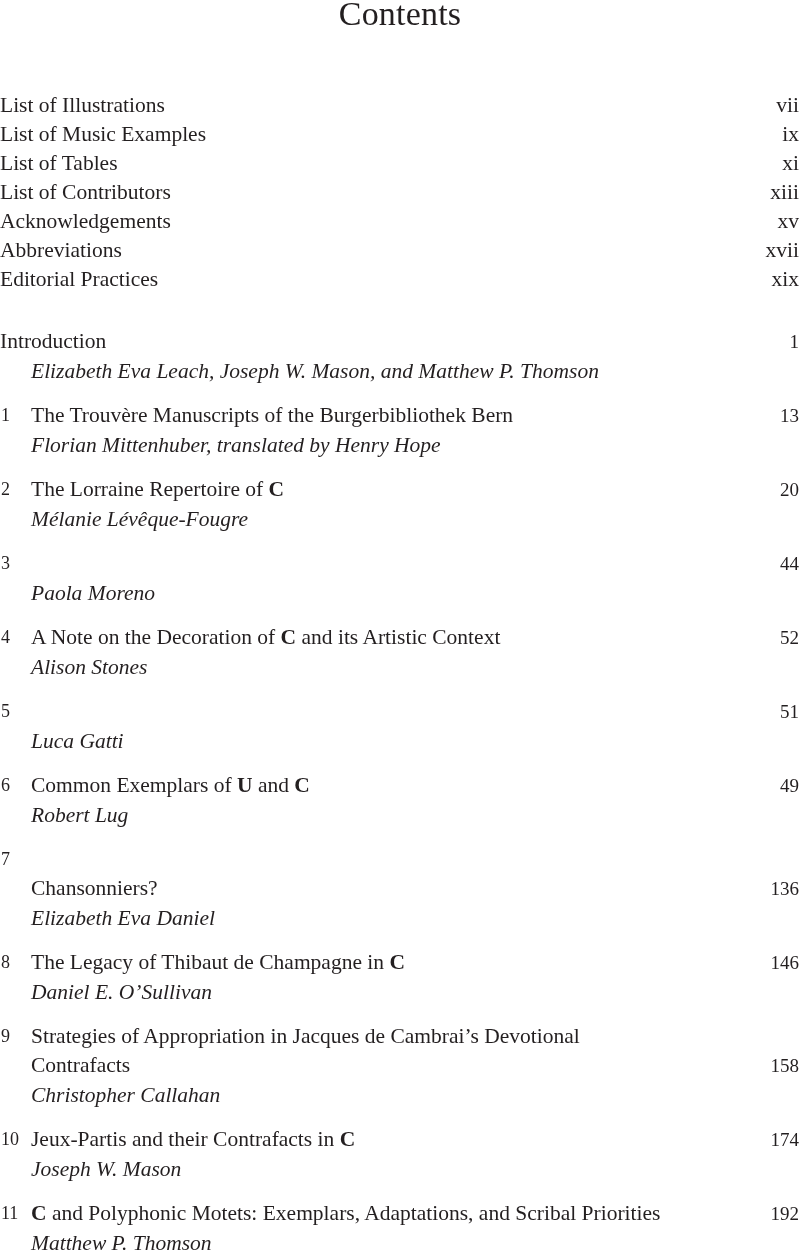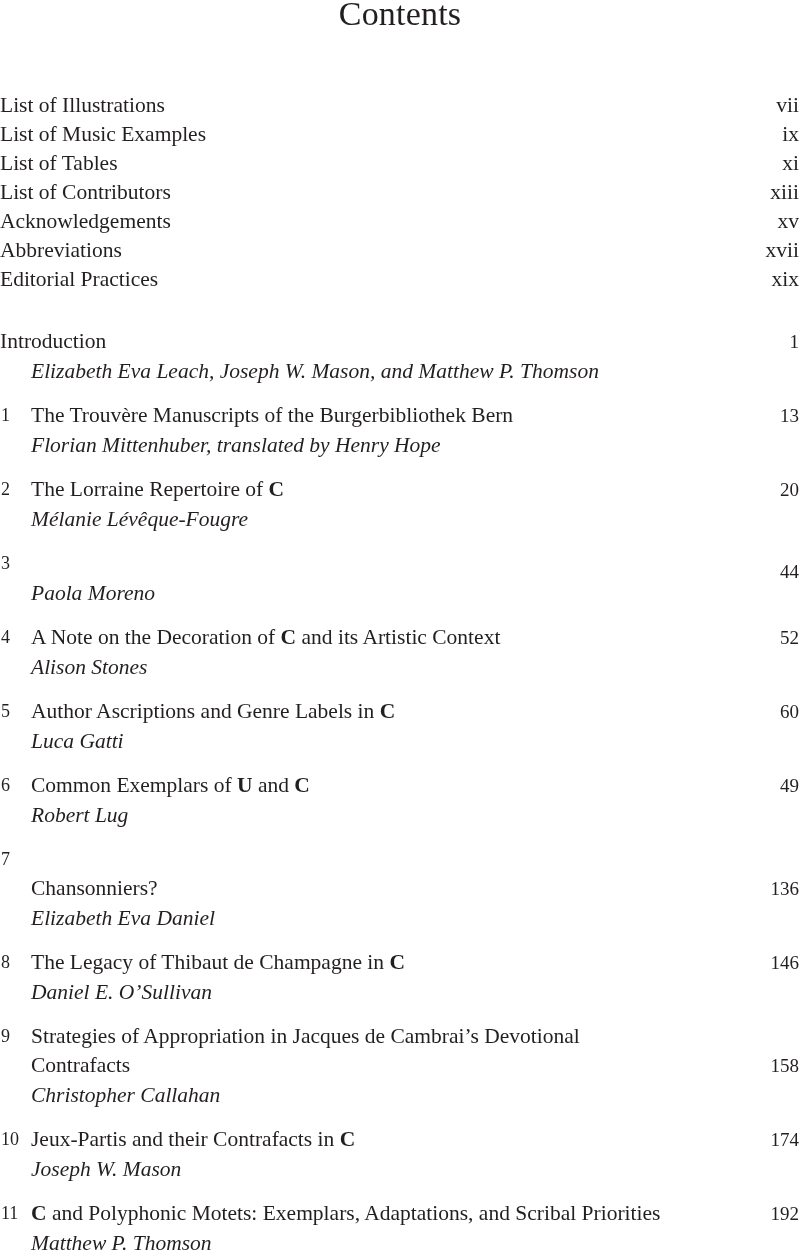--- a/index.html
+++ b/index.html
@@ -79,35 +79,34 @@
 <div class="ch" style="top:475px; height:60px">
   <span class="num">2</span>
   <span class="line" style="top:0"><span>The Lorraine Repertoire of </span><b>C</b></span>
   <span class="auth" style="top:30px">Mélanie Lévêque-Fougre</span>
   <span class="page" style="top:0">20</span>
 </div>
 
 <div class="ch" style="top:549px; height:60px">
   <span class="num">3</span>
   <span class="auth" style="top:30px">Paola Moreno</span>
-  <span class="page" style="top:8px">44</span>
+  <span class="page" style="top:0">44</span>
 </div>
 
 <div class="ch" style="top:623px; height:60px">
   <span class="num">4</span>
   <span class="line" style="top:0"><span>A Note on the Decoration of </span><b>C</b><span> and its Artistic Context</span></span>
   <span class="auth" style="top:30px">Alison Stones</span>
   <span class="page" style="top:0">52</span>
 </div>
 
 <div class="ch" style="top:697px; height:60px">
   <span class="num">5</span>
-  <span class="line" style="top:0"><span>Author Ascriptions and Genre Labels in </span><b>C</b></span>
   <span class="auth" style="top:30px">Luca Gatti</span>
-  <span class="page" style="top:0">60</span>
+  <span class="page" style="top:0">51</span>
 </div>
 
 <div class="ch" style="top:771px; height:60px">
   <span class="num">6</span>
   <span class="line" style="top:0"><span>Common Exemplars of </span><b>U</b><span> and </span><b>C</b></span>
   <span class="auth" style="top:30px">Robert Lug</span>
   <span class="page" style="top:0">49</span>
 </div>
 
 <div class="ch" style="top:845px; height:90px">

